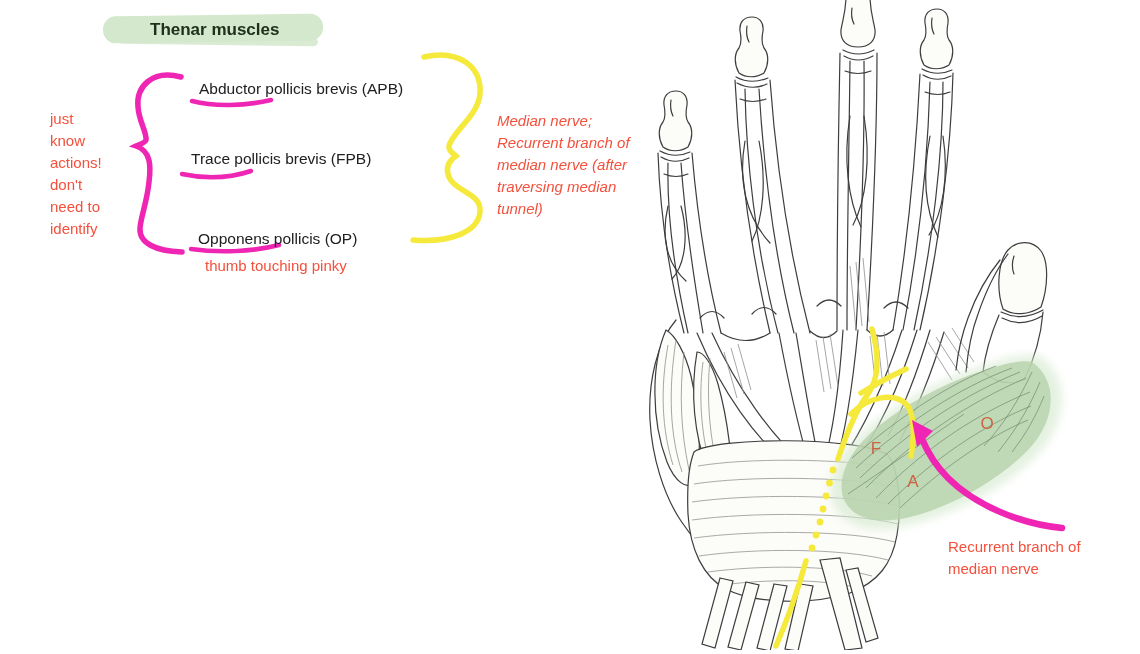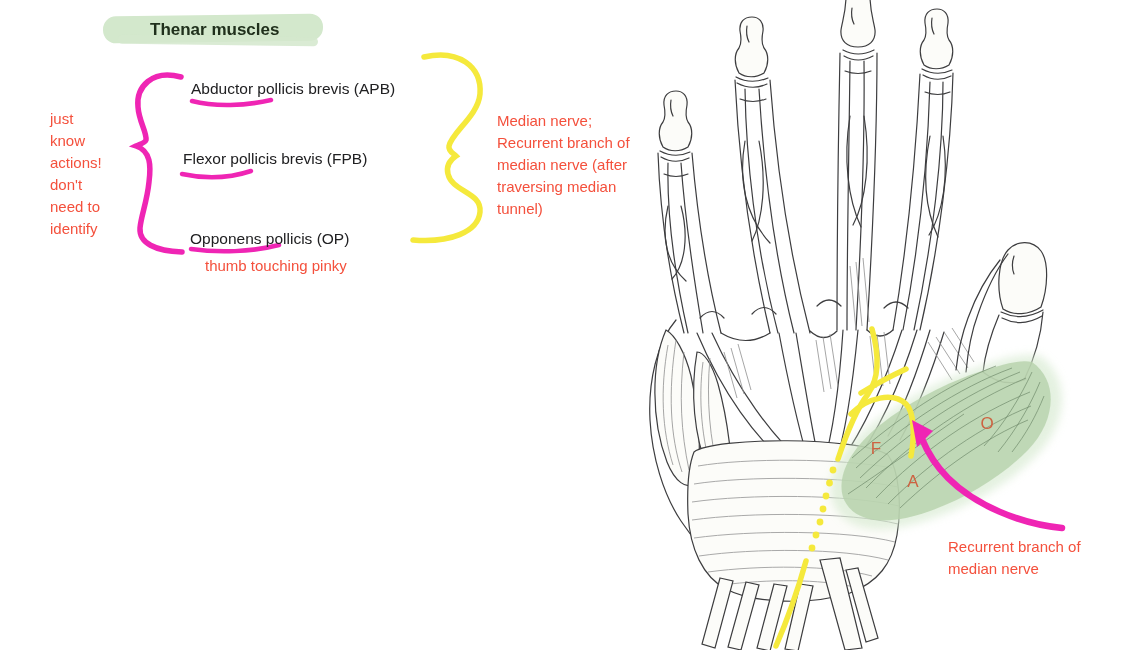--- a/index.html
+++ b/index.html
@@ -20,21 +20,21 @@
   .pnk{stroke:var(--pink);stroke-width:5.5;fill:none;stroke-linecap:round;}
   .pnk-thin{stroke:var(--pink);stroke-width:4.5;fill:none;stroke-linecap:round;}
   .pnk-fill{fill:var(--pink);stroke:none;}
   .hl{fill:var(--highlight-green);stroke:none;}
   .thenar{fill:var(--thenar-green);opacity:.82;stroke:none;}
   .thenar-halo{fill:var(--highlight-green);opacity:.6;stroke:none;}
   .mgrain{stroke:#6d8868;stroke-width:.9;fill:none;opacity:.75;}
   
   .txt{position:absolute;white-space:nowrap;}
   .title{font-weight:bold;font-size:17px;color:#20301c;}
-  .muscle-label{font-size:15.5px;color:var(--ink);}
+  .muscle-label{font-size:15.5px;color:var(--ink);margin-left:8px;}
   .note-red{color:var(--red);font-size:15px;line-height:22px;}
   .task{color:var(--ink);font-size:16px;line-height:23px;}
   .diagram-letter{
     position:absolute;transform:translate(-50%,-50%);
     color:var(--letter-orange);font-size:17px;
   }
 </style>
 </head>
 <body>
 
@@ -224,34 +224,34 @@
 
     <g>
       <path class="pnk" style="stroke-width:6.5" d="M1062,528 C1020,524 975,505 948,478 C935,465 927,451 922,439"></path>
       <polygon class="pnk-fill" points="912,420 933,431 917,447"></polygon>
     </g>
   </svg>
 
   <div class="txt title" style="left:150px;top:20px;">Thenar muscles</div>
 
   <div class="txt muscle-label" style="left:191px;top:80px;">Abductor pollicis brevis (APB)</div>
-  <div class="txt muscle-label" style="left:183px;top:150px;">Flexor pollicis brevis (FPB)</div>
+  <div class="txt muscle-label" style="left:183px;top:150px;">Trace pollicis brevis (FPB)</div>
   <div class="txt muscle-label" style="left:190px;top:230px;">Opponens pollicis (OP)</div>
   <div class="txt note-red" style="left:50px;top:108px;">
     <div>just</div>
     <div>know</div>
     <div>actions!</div>
     <div>don't</div>
     <div>need to</div>
     <div>identify</div>
   </div>
 
   <div class="txt note-red" style="left:205px;top:255px;">thumb touching pinky</div>
 
-  <div class="txt note-red" style="left:497px;top:110px;">
+  <div class="txt note-red" style="left:497px;top:110px;font-style:italic;">
     <div>Median nerve;</div>
     <div>Recurrent branch of</div>
     <div>median nerve (after</div>
     <div>traversing median</div>
     <div>tunnel)</div>
   </div>
 
   <div class="txt task" style="left:190px;top:356px;">
   </div>
 

